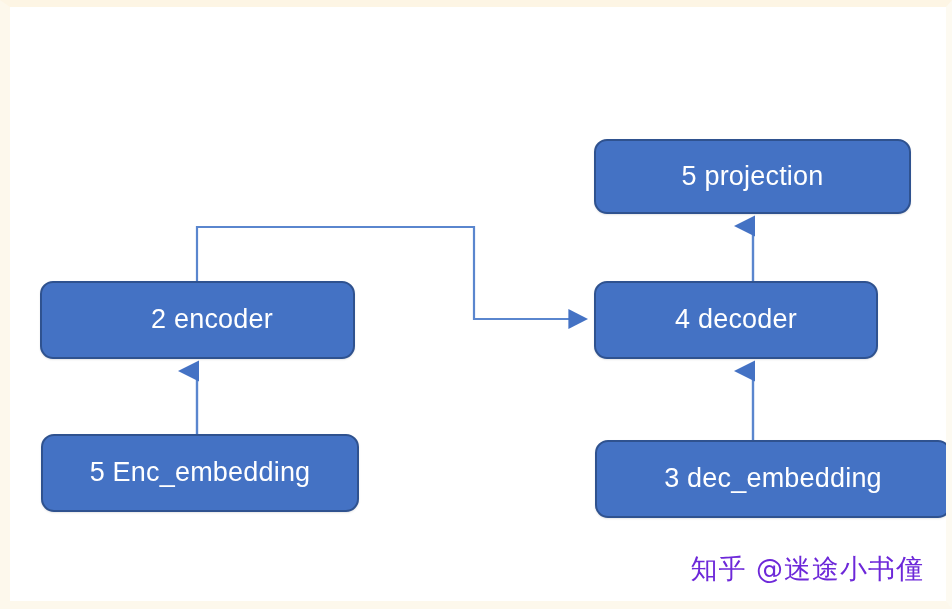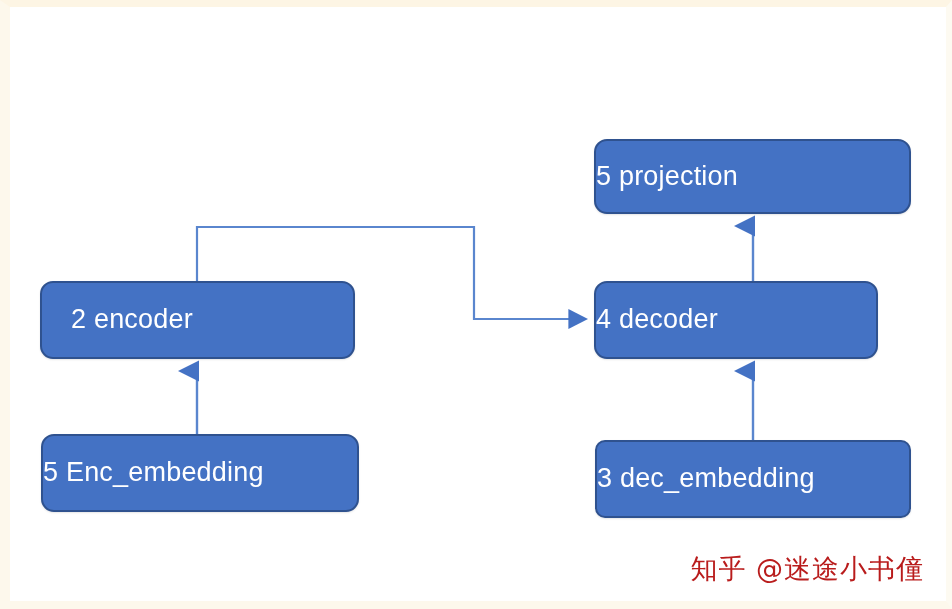--- a/index.html
+++ b/index.html
@@ -51,48 +51,48 @@
     pointer-events: none;
   }
   .node-box {
     position: absolute;
     box-sizing: border-box;
     background: #4472C4;
     border: 2px solid #2F528F;
     border-radius: 13px;
     display: flex;
     align-items: center;
-    justify-content: flex-start;
+    justify-content: center;
     z-index: 10;
     box-shadow: 0 1px 2px rgba(0,0,0,0.10);
   }
   .node-label {
     color: #ffffff;
     font-family: "Liberation Sans", "DejaVu Sans", sans-serif;
     font-size: 27px;
     font-weight: 400;
     letter-spacing: 0.2px;
     line-height: 1.1;
     white-space: nowrap;
     text-align: center;
     user-select: none;
   }
   
   #node-enc-embedding { left: 41px;  top: 434px; width: 318px; height: 78px; }
   #node-encoder       { left: 40px;  top: 281px; width: 315px; height: 78px; padding-left: 29px; }
-  #node-dec-embedding { left: 595px; top: 440px; width: 316px; height: 78px; border-radius: 10px; }
+  #node-dec-embedding { left: 595px; top: 440px; width: 356px; height: 78px; }
   #node-decoder       { left: 594px; top: 281px; width: 284px; height: 78px; }
   #node-projection    { left: 594px; top: 139px; width: 317px; height: 75px; }
 
   #watermark {
     position: absolute;
     right: 28px;
     bottom: 22px;
     z-index: 30;
-    color: #b91c1c;
+    color: #6d28d9;
     font-family: "DejaVu Sans", "Liberation Sans", sans-serif;
     font-size: 27px;
     font-weight: 400;
     letter-spacing: 1px;
     white-space: nowrap;
     user-select: none;
   }
 </style>
 </head>
 <body>

